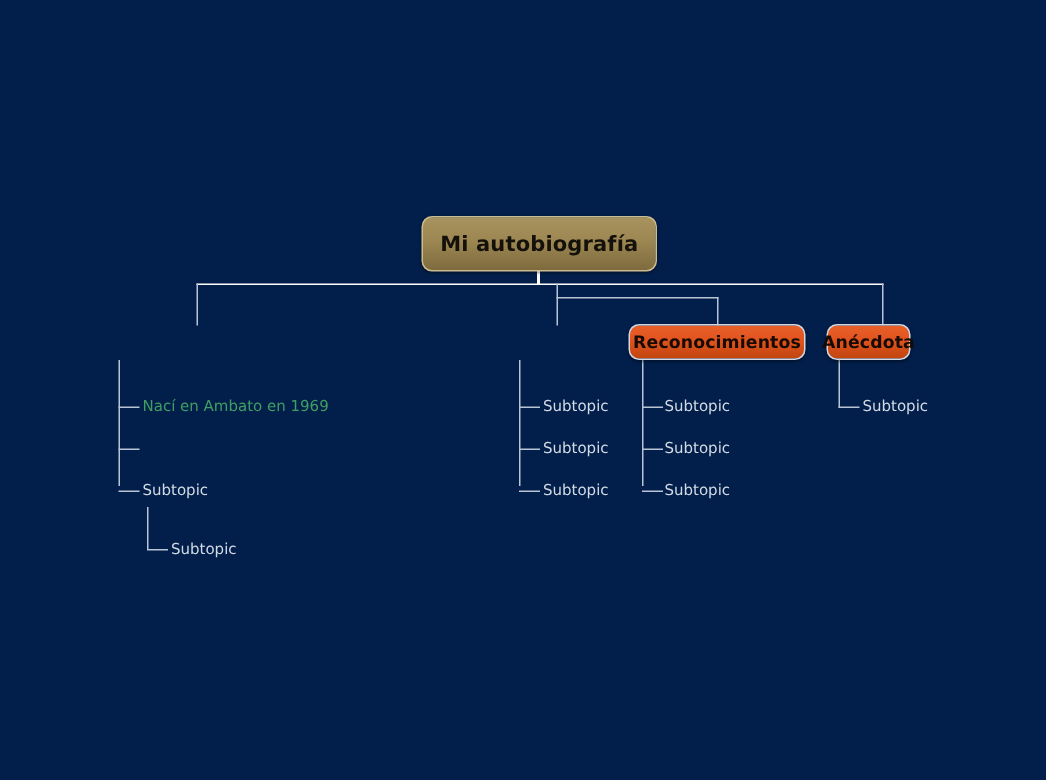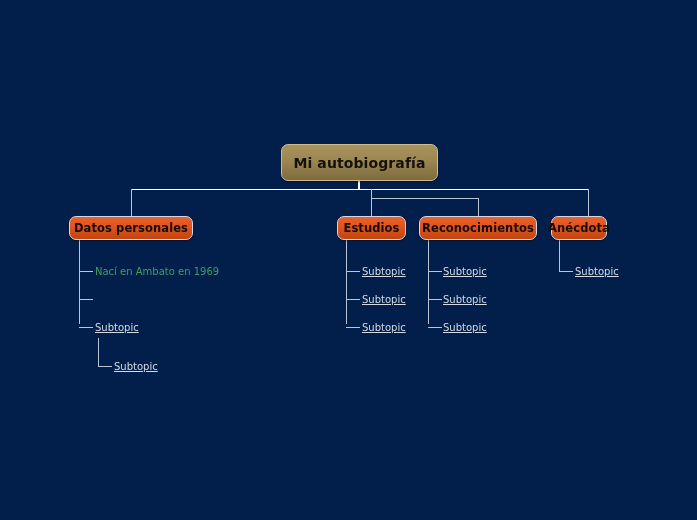--- a/index.html
+++ b/index.html
@@ -66,21 +66,21 @@
     box-shadow: 0 1px 2px rgba(0,0,0,.4);
   }
 
   
   .leaf {
     position: absolute;
     white-space: nowrap;
     font-size: 10px;
     line-height: 12px;
   }
-  .leaf-plain { color: #d3dae4; text-decoration: underline; }
+  .leaf-plain { color: #d3dae4; }
   .leaf-green { color: #3f9e63; }
 </style>
 </head>
 <body>
 
 <div id="canvas">
 
   <div class="conn v root-stub" style="left:358px; top:180px; height:10px;"></div>
 
   <div class="conn h white" style="left:131px; top:189px; width:229px;"></div>
@@ -113,27 +113,21 @@
   <div class="conn h" style="left:428px; top:299px; width:14px;"></div>
   <div class="conn h" style="left:428px; top:327px; width:14px;"></div>
 
   <div class="conn v" style="left:559px; top:240px; height:32px;"></div>
   <div class="conn h" style="left:559px; top:271px; width:14px;"></div>
 
   <div class="node node-root" style="left:281px; top:144px; width:157px; height:37px;">
     <span>Mi autobiografía</span>
   </div>
 
-  <div class="node node-branch" style="left:69px; top:216px; width:124px; height:24px;">
-    <span>Datos personales</span>
-  </div>
 
-  <div class="node node-branch" style="left:337px; top:216px; width:69px; height:24px;">
-    <span>Estudios</span>
-  </div>
 
   <div class="node node-branch" style="left:419px; top:216px; width:118px; height:24px;">
     <span>Reconocimientos</span>
   </div>
 
   <div class="node node-branch" style="left:551px; top:216px; width:56px; height:24px;">
     <span>Anécdota</span>
   </div>
 
   <div class="leaf leaf-green" style="left:95px; top:266px;">Nací en Ambato en 1969</div>

